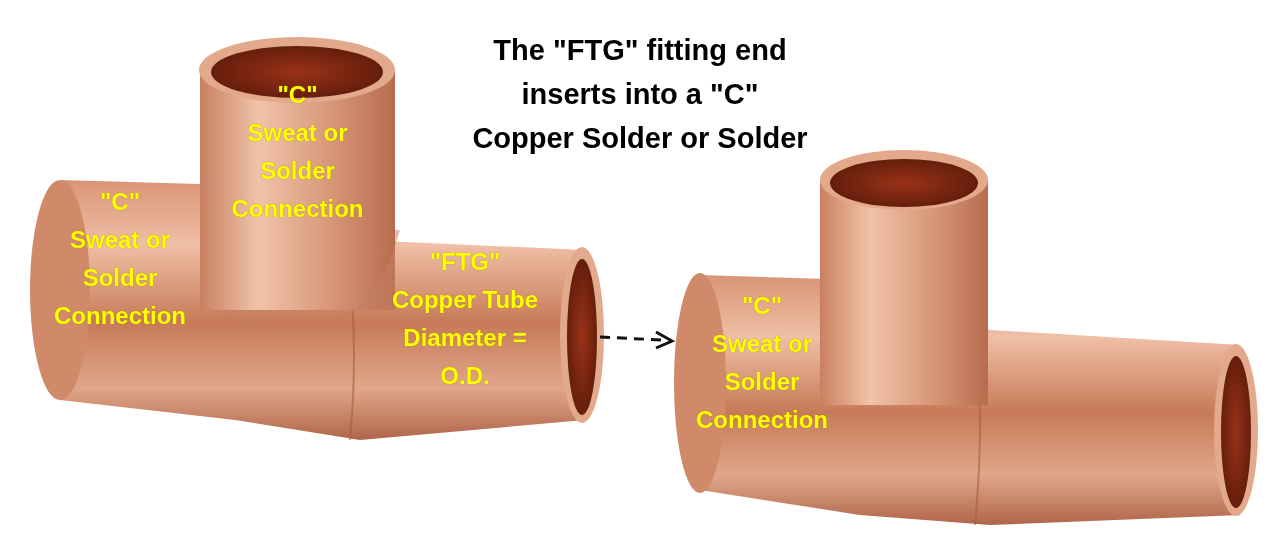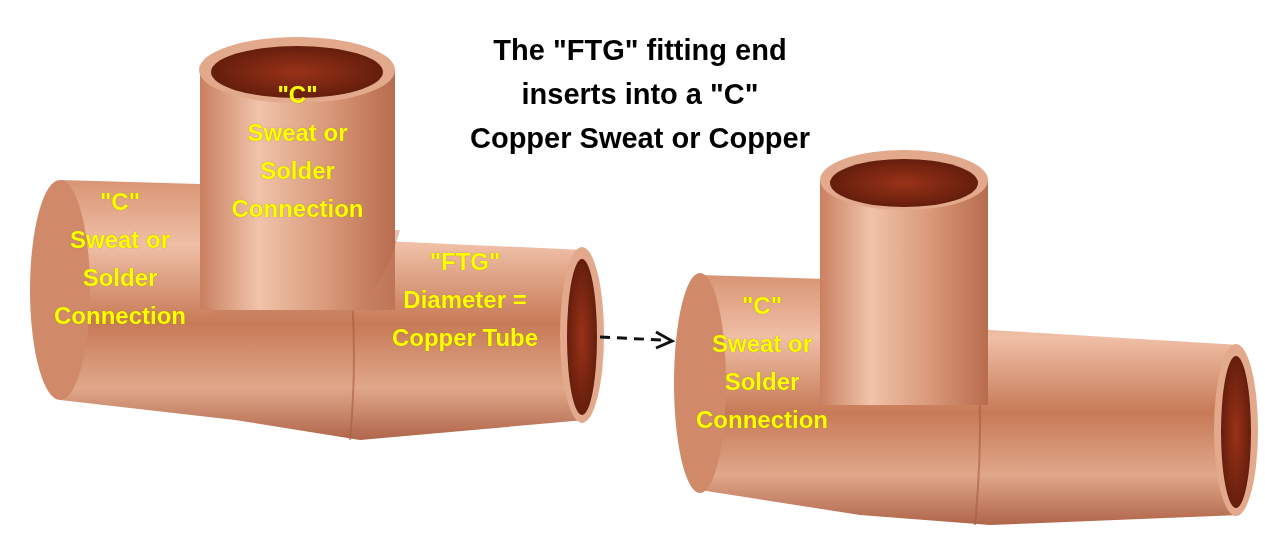--- a/index.html
+++ b/index.html
@@ -79,41 +79,42 @@
 
     <g>
       <line x1="600" y1="337" x2="662" y2="340" stroke="#111" stroke-width="3" stroke-dasharray="10,7"></line>
       <path d="M656 332 L672 341 L656 348" stroke="#111" stroke-width="3" fill="none"></path>
     </g>
   </svg>
 
   <div class="caption">
     <span>The "FTG" fitting end</span>
     <span>inserts into a "C"</span>
-    <span>Copper Sweat or Copper</span>
+    <span>Copper Solder or Solder</span>
   </div>
 
   <div class="label" style="left:200px; top:76px; width:195px;">
     <span>"C"</span>
     <span>Sweat or</span>
     <span>Solder</span>
     <span>Connection</span>
   </div>
 
   <div class="label" style="left:30px; top:183px; width:180px;">
     <span>"C"</span>
     <span>Sweat or</span>
     <span>Solder</span>
     <span>Connection</span>
   </div>
 
   <div class="label" style="left:375px; top:243px; width:180px;">
     <span>"FTG"</span>
+    <span>Copper Tube</span>
     <span>Diameter =</span>
-    <span>Copper Tube</span>
+    <span>O.D.</span>
   </div>
 
   <div class="label" style="left:672px; top:287px; width:180px;">
     <span>"C"</span>
     <span>Sweat or</span>
     <span>Solder</span>
     <span>Connection</span>
   </div>
 
 </div>

